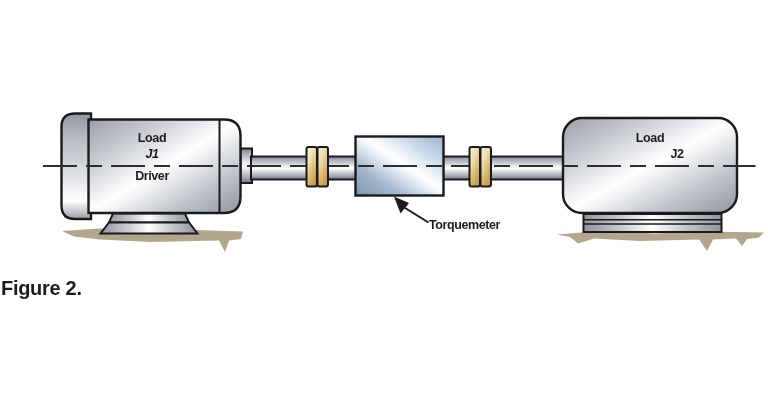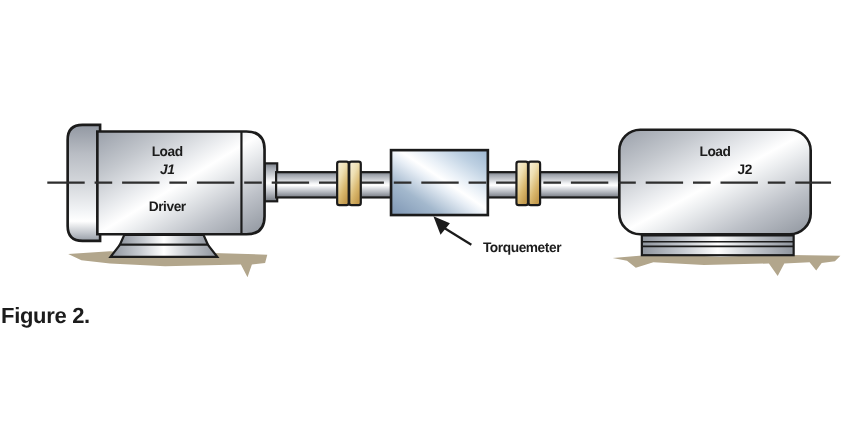--- a/index.html
+++ b/index.html
@@ -29,24 +29,24 @@
     letter-spacing: -0.4px;
     white-space: nowrap;
     z-index: 10;
   }
   .lbl.centered {
     transform: translateX(-50%);
     text-align: center;
   }
   .lbl-load-l  { left: 152px; top: 132px; }
   .lbl-j1      { left: 152px; top: 148px; font-style: italic; }
-  .lbl-driver  { left: 152px; top: 182px; }
+  .lbl-driver  { left: 152px; top: 170px; }
   .lbl-load-r  { left: 650px; top: 132px; }
   .lbl-j2      { left: 677px; top: 148px; }
-  .lbl-torque  { left: 439px; top: 219px; }
+  .lbl-torque  { left: 429px; top: 219px; }
   .lbl-caption {
     left: 1px;
     top: 278px;
     font-size: 20px;
     letter-spacing: -0.3px;
   }
 </style>
 </head>
 <body>
 

